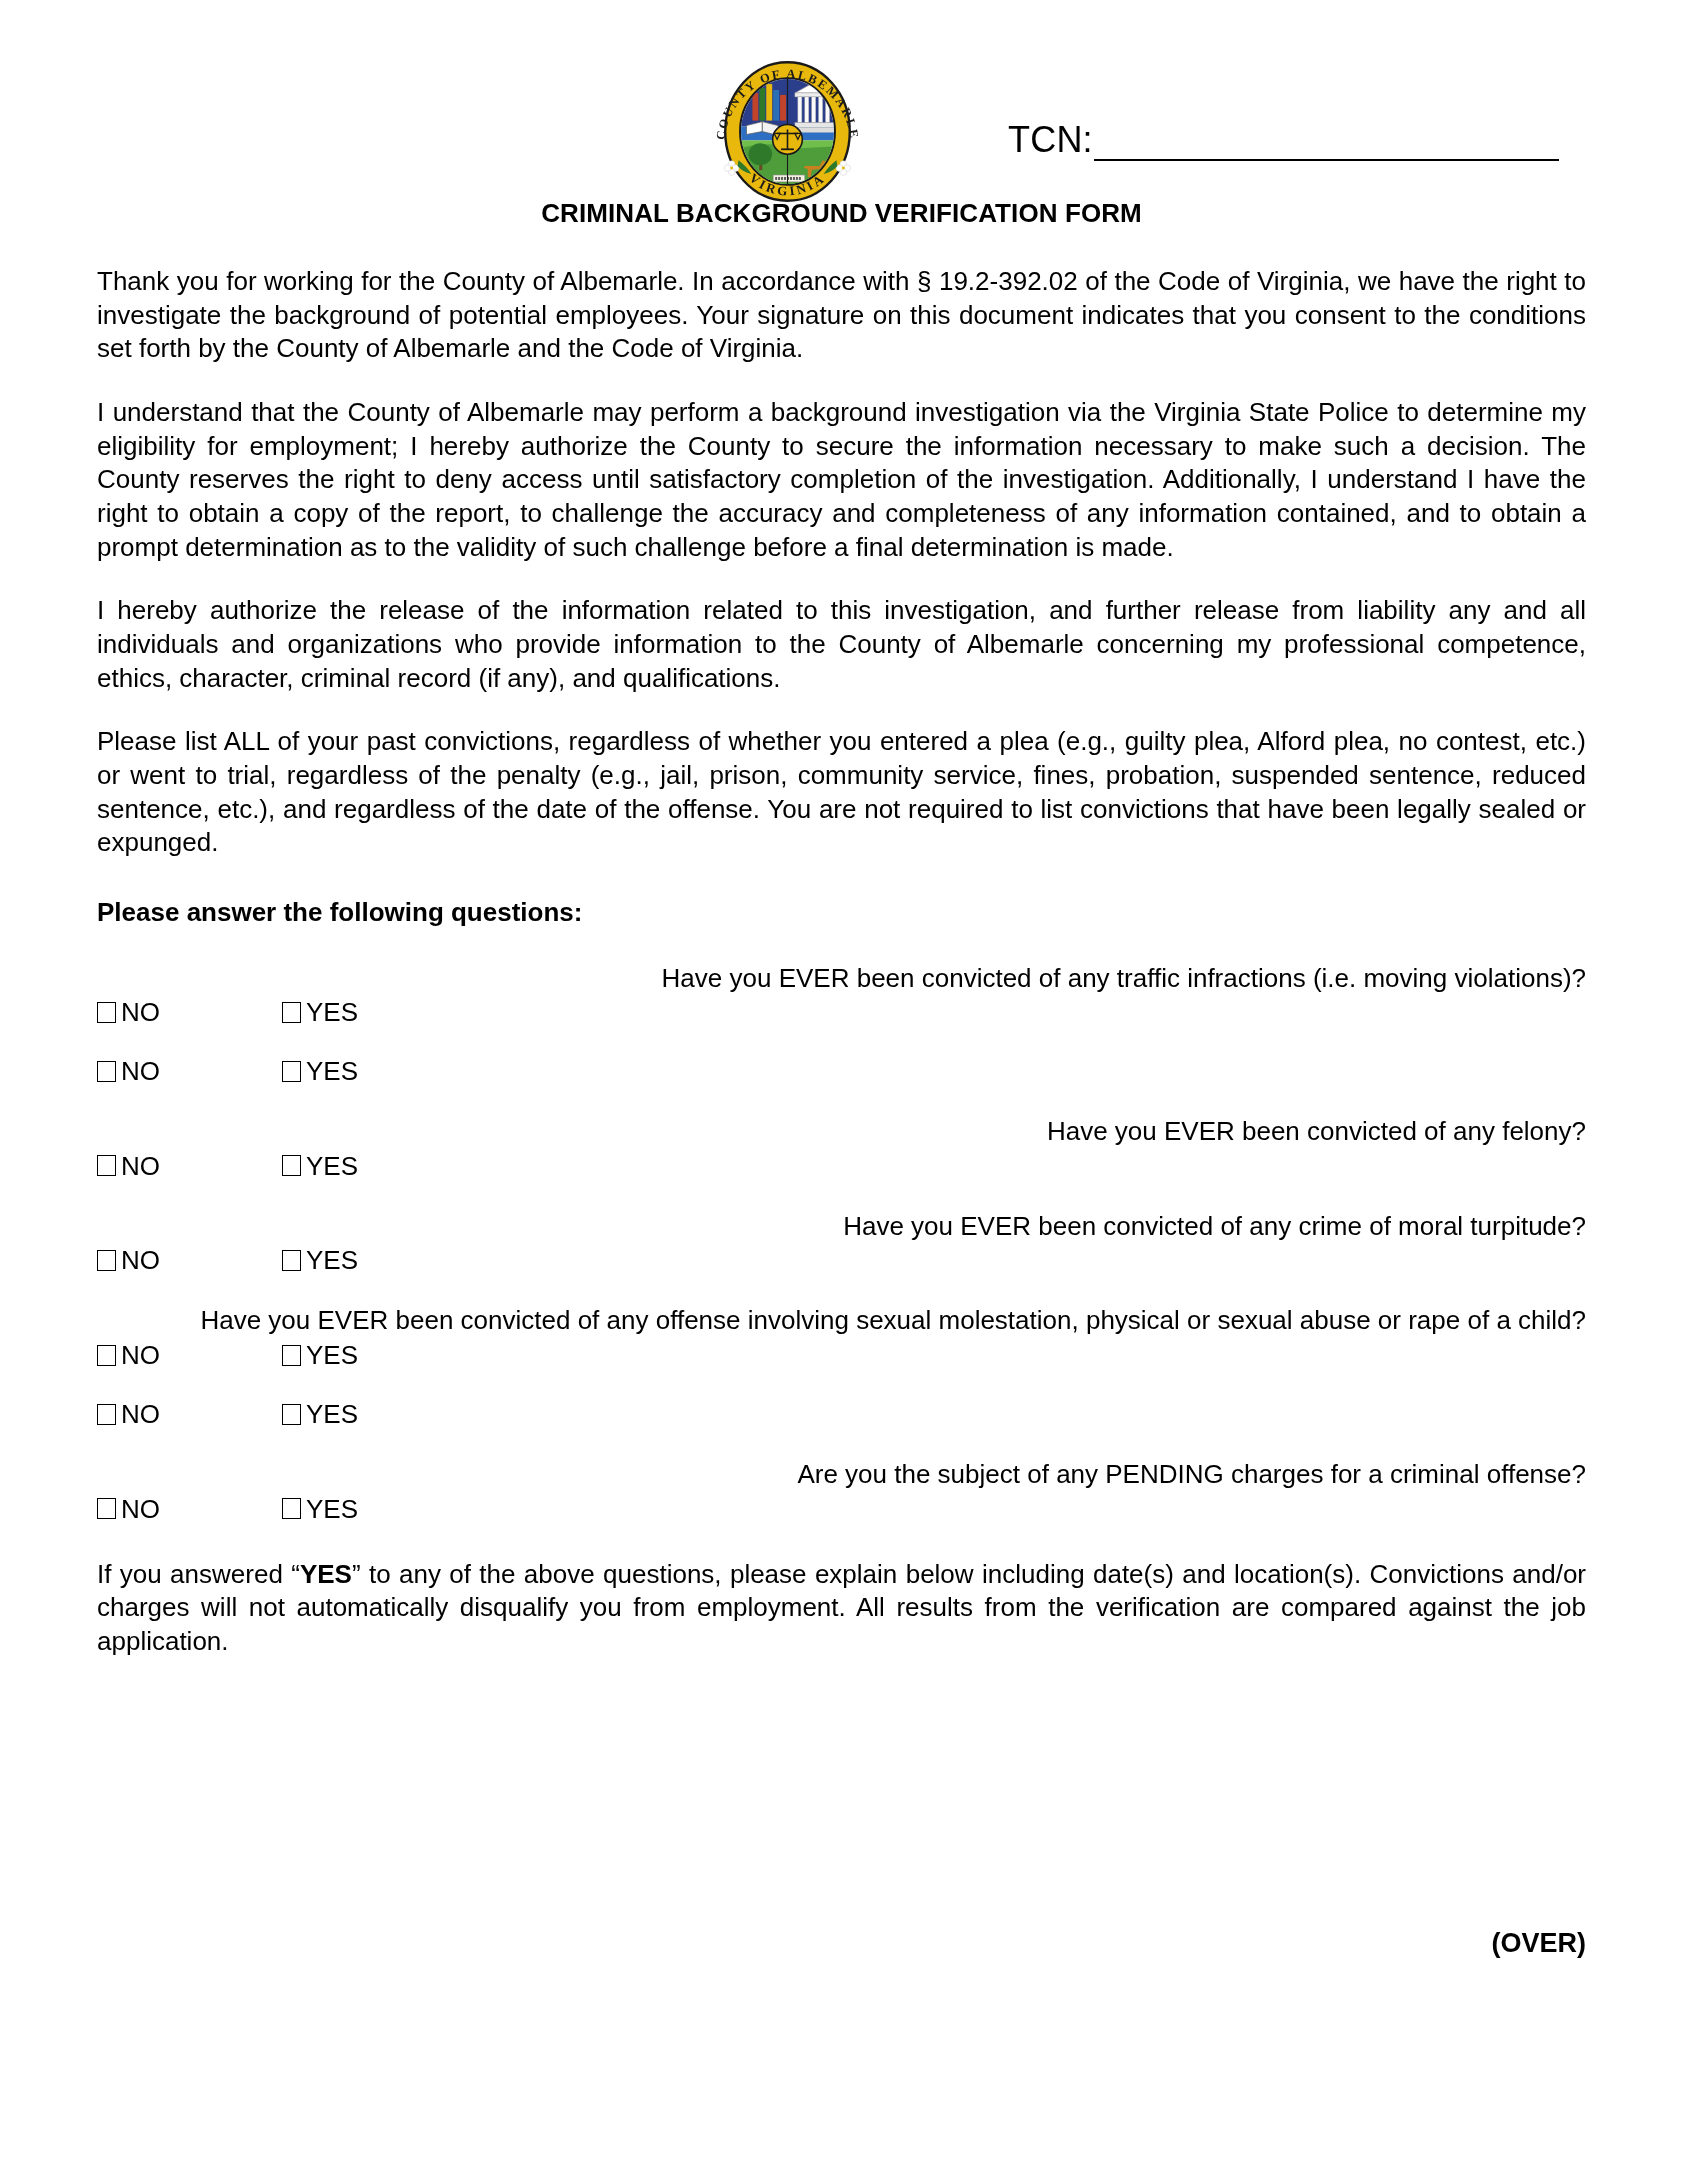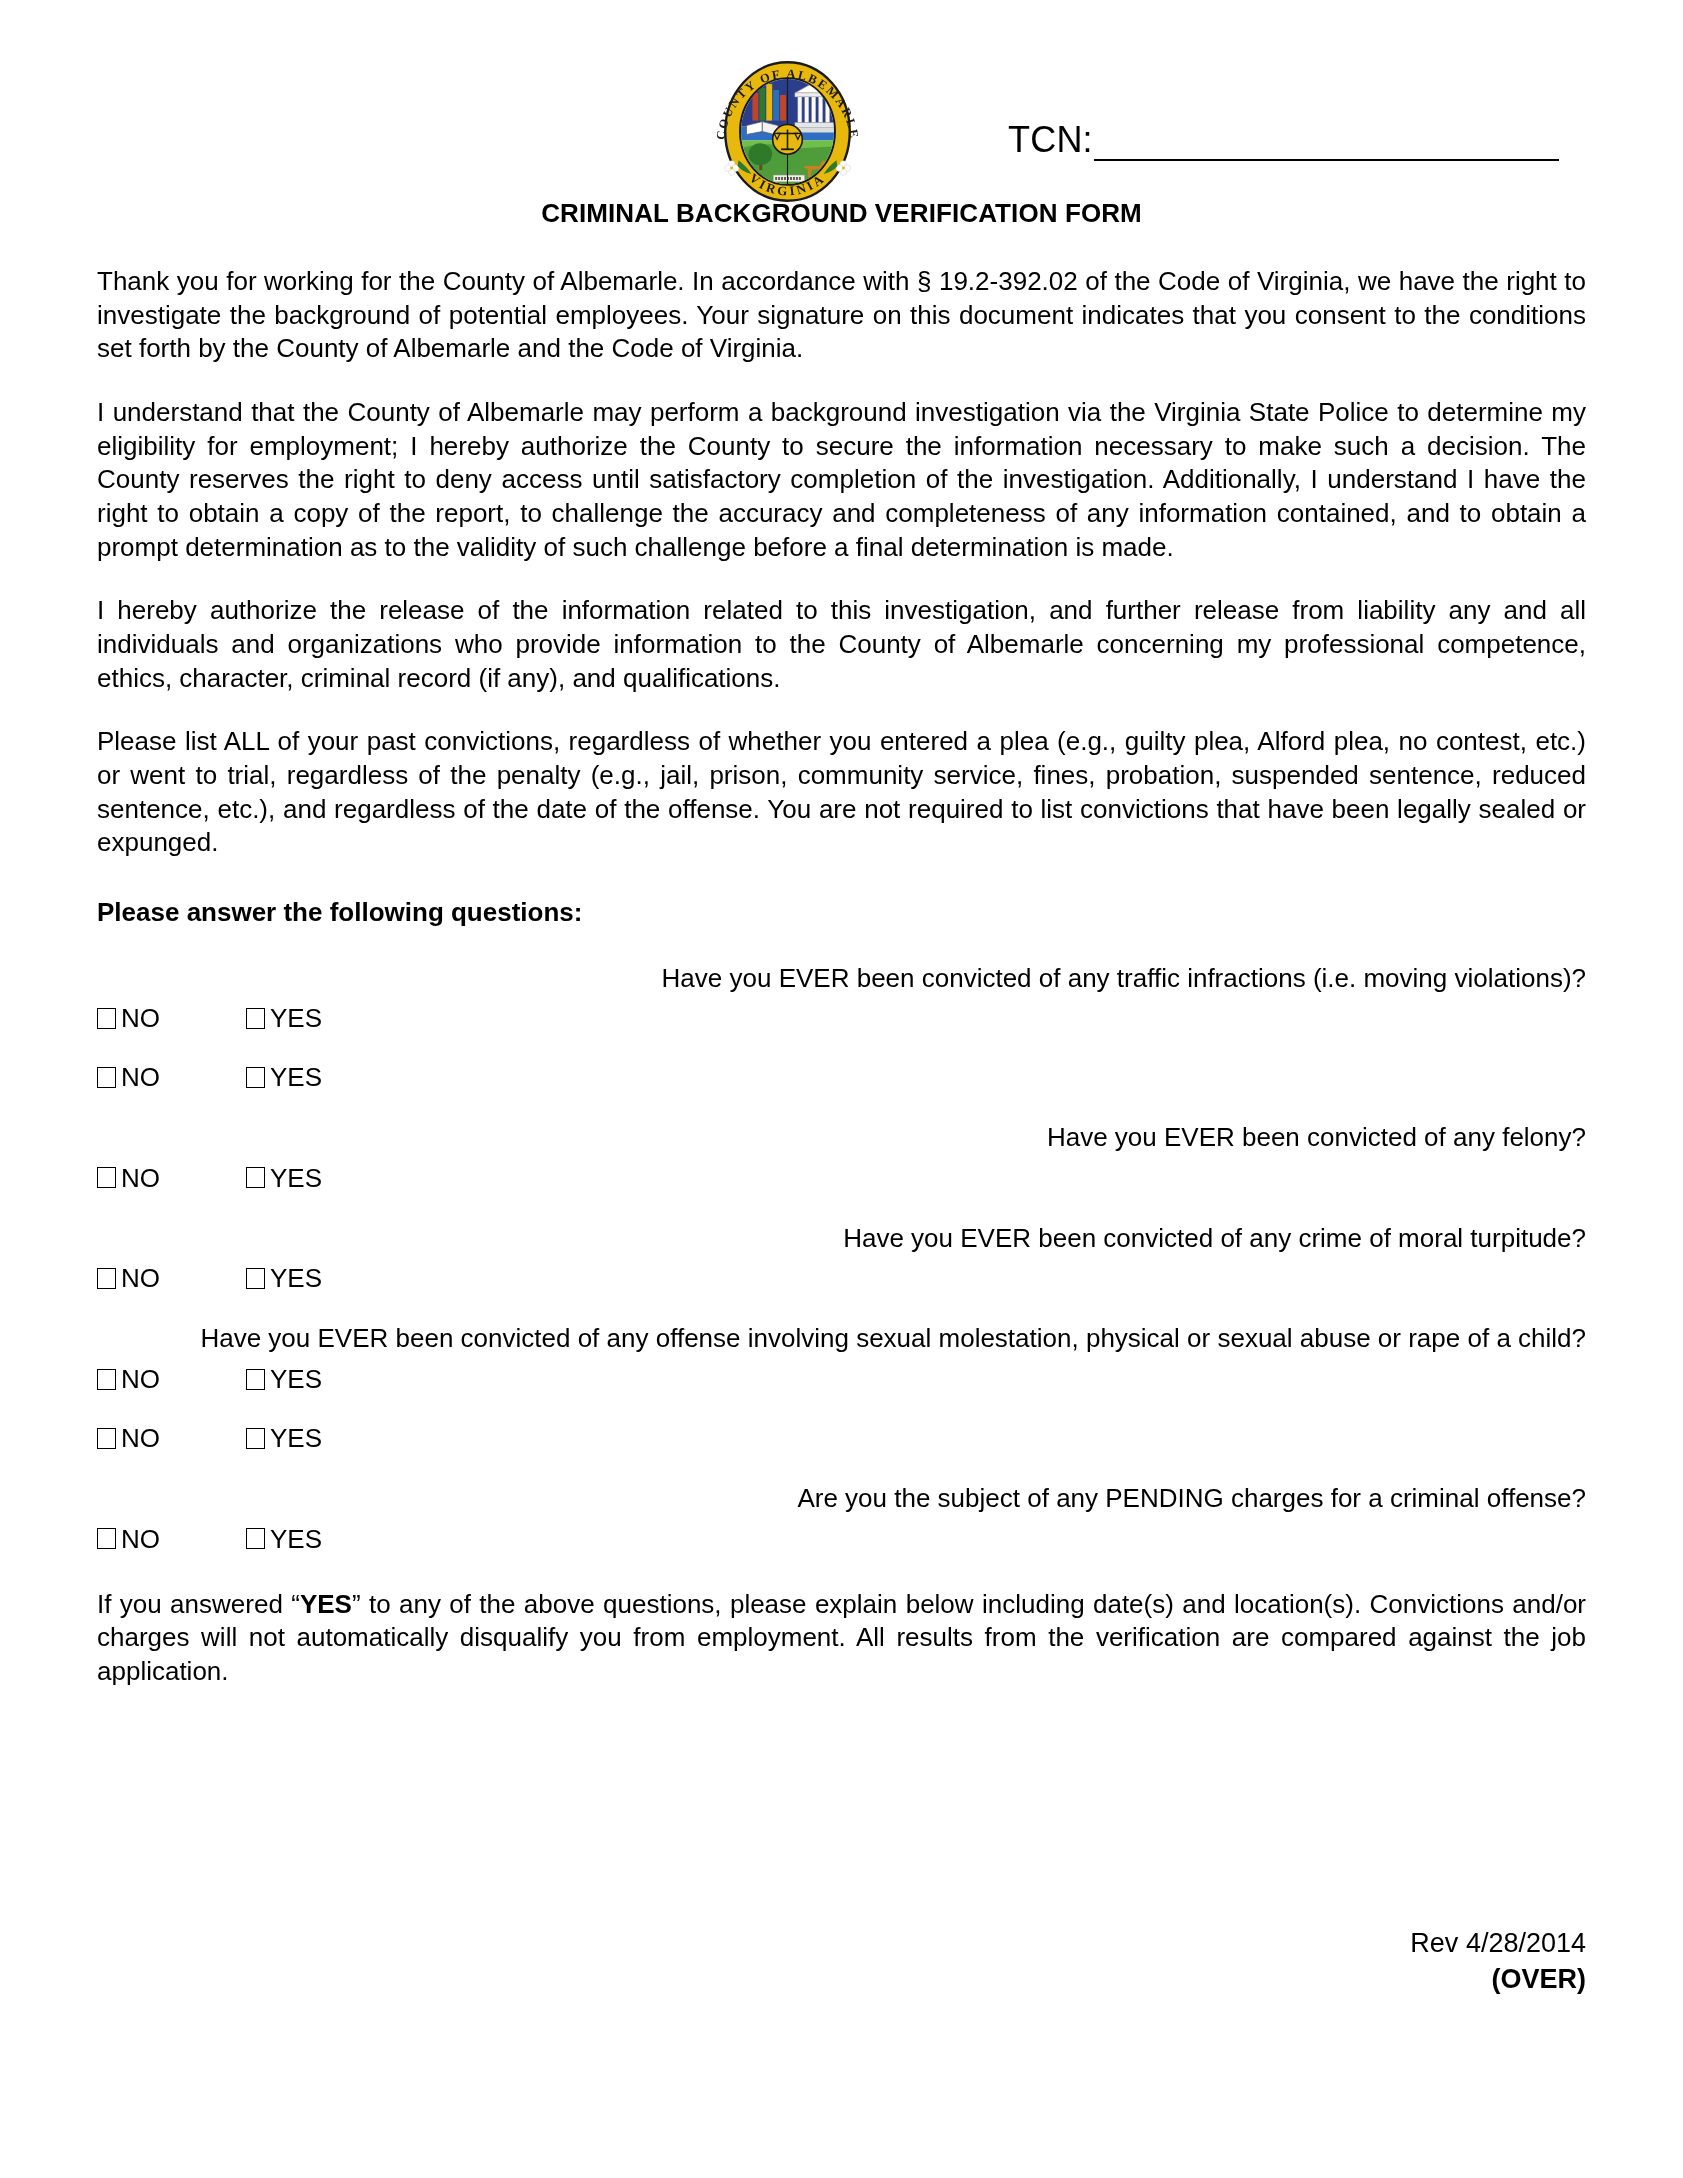--- a/index.html
+++ b/index.html
@@ -83,24 +83,25 @@
   
   .questions { margin-top: 32px; }
   .question-block { margin-top: 0; }
   .question-block + .question-block { margin-top: 29px; }
   .question-text {
     font-size: 26px;
     line-height: 1.295;
     text-align: right;
   }
   .answer-row {
-    margin-top: 8px;
+    margin-top: 2px;
     display: flex;
     align-items: center;
     height: 30px;
+    gap: 36px;
   }
   .opt {
     display: flex;
     align-items: center;
   }
   .opt-no { width: 149px; }
   .checkbox {
     display: inline-block;
     width: 19px;
     height: 21px;
@@ -364,17 +365,16 @@
         </div>
       </div>
 
     </div>
 
     <div class="closing"><span>If you answered “</span><b>YES</b><span>” to any of the above questions, please explain below including date(s) and location(s).  Convictions and/or charges will not automatically disqualify you from employment.  All results from the verification are compared against the job application.</span></div>
 
   </div>
 
   <div class="footer">
-    <div>Rev 4/28/2014</div>
     <div class="over">(OVER)</div>
   </div>
 </div>
 
 
 </body></html>

